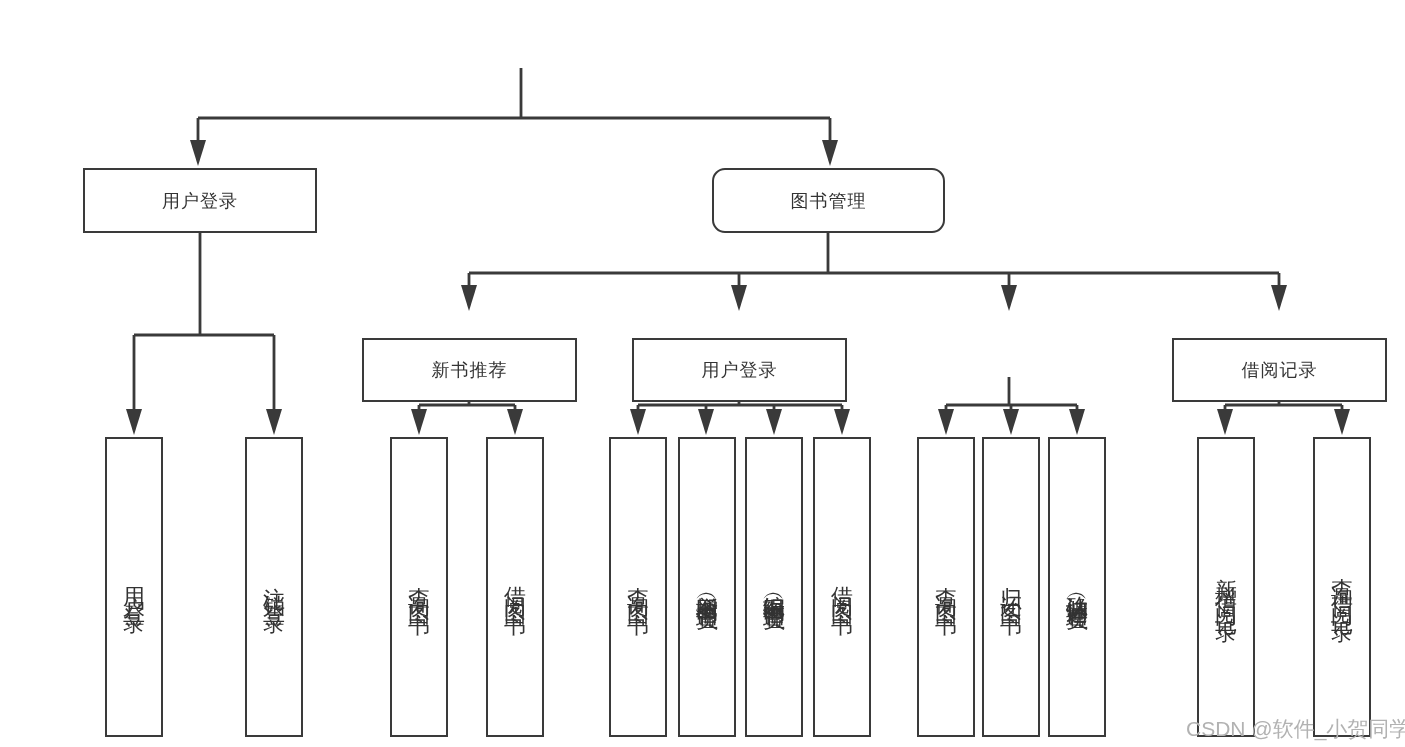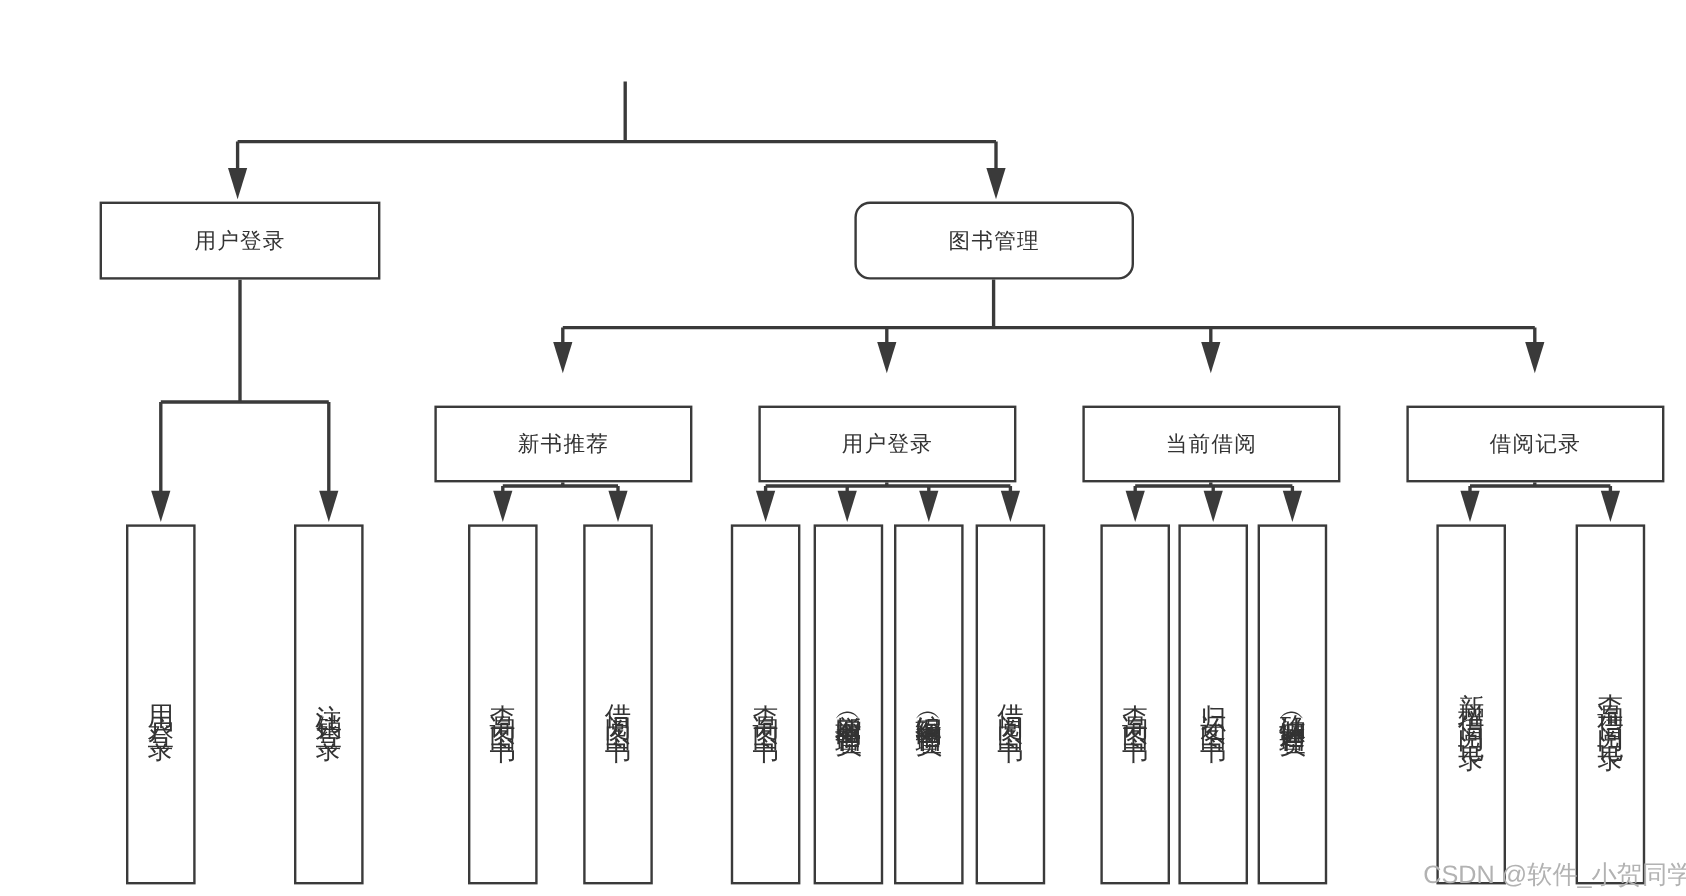--- a/index.html
+++ b/index.html
@@ -114,23 +114,20 @@
   <div class="box l2b">
     <span class="hlabel">图书管理</span>
   </div>
 
   <div class="box l3" style="left:362px">
     <span class="hlabel">新书推荐</span>
   </div>
   <div class="box l3" style="left:632px">
     <span class="hlabel">用户登录</span>
   </div>
-  <div class="box l3" style="left:902px">
-    <span class="hlabel">当前借阅</span>
-  </div>
   <div class="box l3" style="left:1172px">
     <span class="hlabel">借阅记录</span>
   </div>
 
   <div class="box leaf leaf-s" style="left:105px">
     <span class="vtext">用户登录</span>
   </div>
   <div class="box leaf leaf-s" style="left:245px">
     <span class="vtext">注销登录</span>
   </div>

